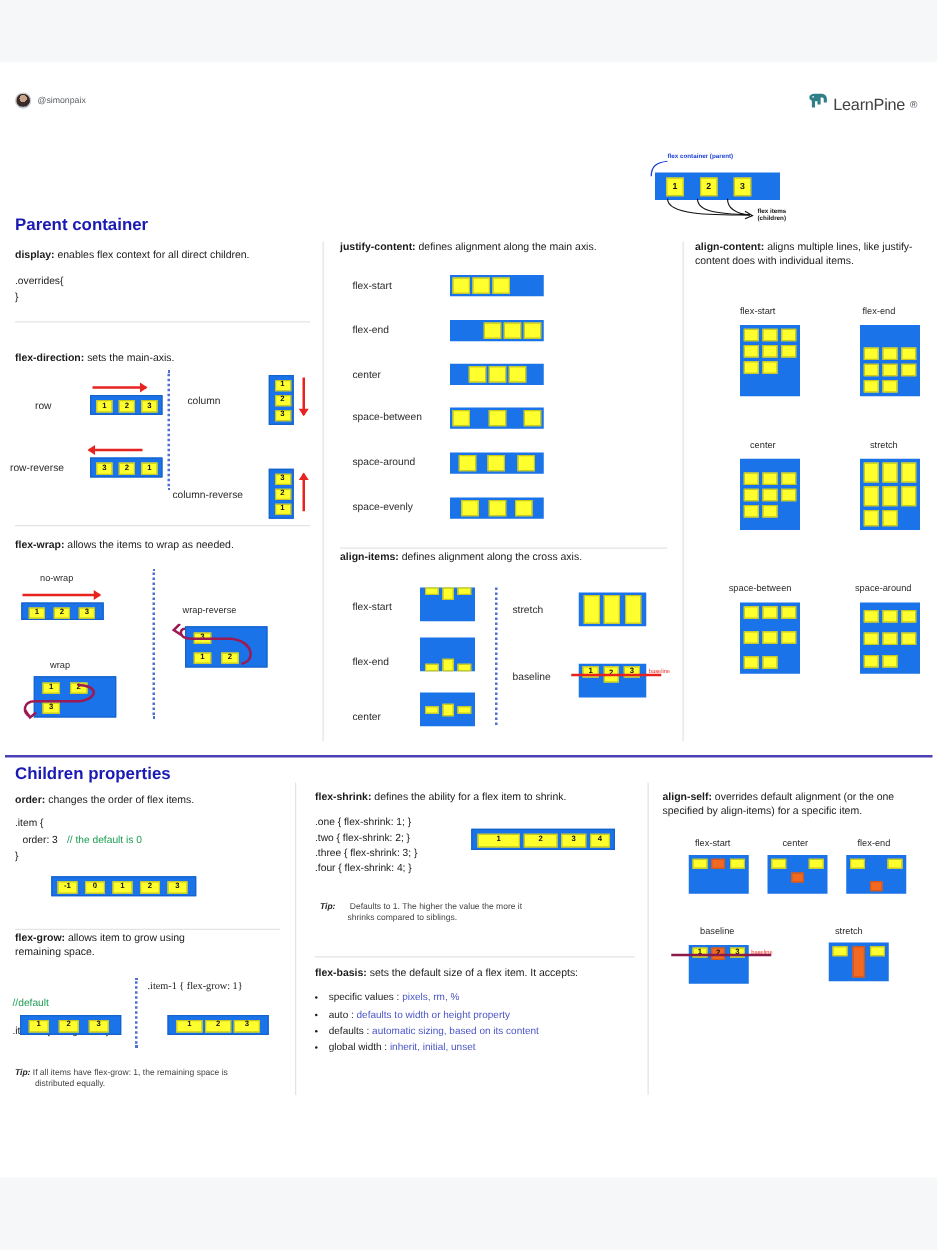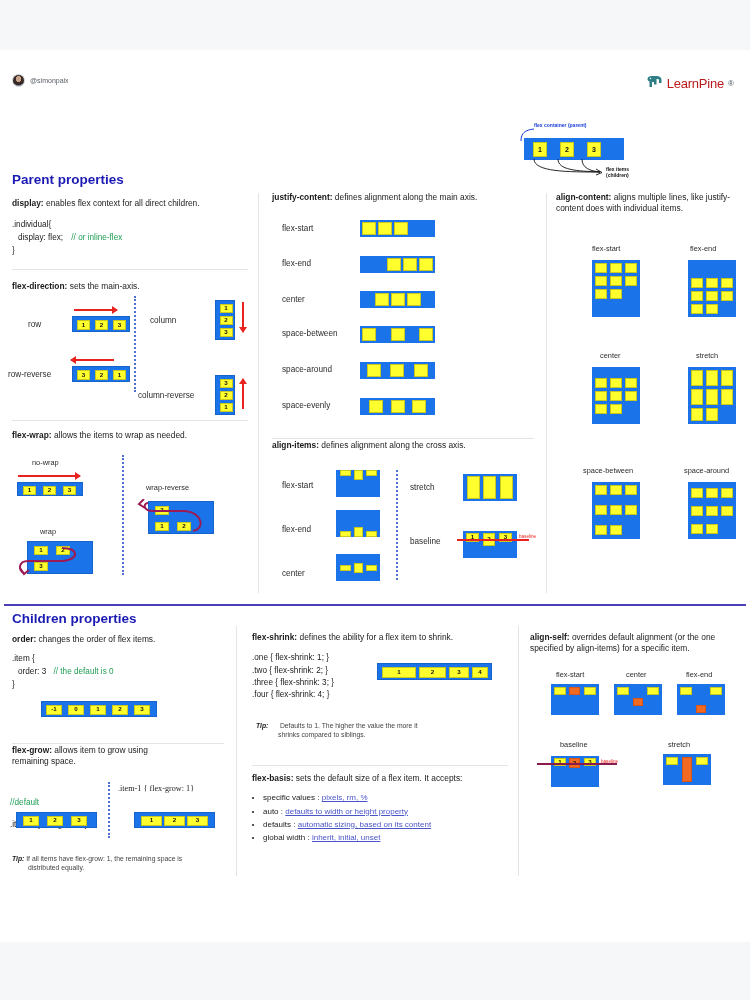--- a/index.html
+++ b/index.html
@@ -20,21 +20,21 @@
   .header { position:absolute; left:12px; top:68px; width:726px; height:60px; }
   .title { font-size:19px; font-weight:bold; letter-spacing:-0.3px; color:#111; margin:0; }
   .handle-row { display:flex; align-items:center; gap:5px; margin-top:6px; }
   .avatar { width:13px; height:13px; border-radius:50%;
             background:radial-gradient(circle at 50% 35%, #c9a48c 0 32%, #3a2b28 33% 70%, #6d7f94 71% 100%);
             border:1px solid #c9ccd1; }
   .handle { font-size:7px; color:#5b6067; }
 
   
   .logo { position:absolute; right:4px; top:6px; display:flex; align-items:center; gap:4px; }
-  .logo-text { font-size:13px; color:#b91c1c; letter-spacing:-0.2px; }
+  .logo-text { font-size:13px; color:#404040; letter-spacing:-0.2px; }
   .logo-r { font-size:8px; color:#46535f; vertical-align:super; }
 
   
   .sec-head { color:#1b1bb3; font-weight:bold; font-size:13.5px; }
   .prop { font-size:8.4px; line-height:1.35; color:#1b1b1b; }
   .prop b { font-weight:bold; }
   .code { font-size:8.2px; line-height:1.55; color:#1b1b1b; }
   .cmt { color:#1f9d55; }
   .lbl { font-size:8.2px; color:#2b2b2b; }
   .lbl-sm { font-size:7.4px; color:#2b2b2b; }
@@ -62,21 +62,21 @@
     border-top:6px solid #e8231f; border-left:4px solid transparent; border-right:4px solid transparent; }
   .arwv.up::after { bottom:auto; top:-1px; border-top:0; border-bottom:6px solid #e8231f; }
 
   .baseline-line { position:absolute; height:1.5px; background:#e8231f; }
   .baseline-cap { position:absolute; font-size:4.6px; color:#e8231f; }
 
   .divider-main { position:absolute; left:4px; top:604px; width:742px; height:2px; background:#4a3fb5; }
 
   .bullets { margin:0; padding-left:11px; }
   .bullets li { font-size:8px; line-height:1.65; color:#1b1b1b; }
-  .blue { color:#4a55c8;text-decoration:underline; }
+  .blue { color:#4a55c8; }
 
   .gcol { position:absolute; }
   .colsep { position:absolute; width:1px; background:#e3e4e6; }
 </style>
 </head>
 <body>
 
 <div class="band-top"></div>
 <div class="sheet"></div>
 <div class="band-bottom"></div>
@@ -114,36 +114,32 @@
     <path d="M30 1 C30 12, 48 13, 72 14" stroke="#111" stroke-width="0.9" fill="none"></path>
     <path d="M54 1 C54 10, 62 13, 72 14" stroke="#111" stroke-width="0.9" fill="none"></path>
     <path d="M68 11 L74 14.5 L68 17" stroke="#111" stroke-width="0.9" fill="none"></path>
   </svg>
   <div style="position:absolute; left:98px; top:44px; font-size:5px; font-weight:bold; color:#111; line-height:1.25;">
     <div>flex items</div>
     <div>(children)</div>
   </div>
 </div>
 
-<div class="sec-head" style="position:absolute; left:12px; top:172px;">Parent properties</div>
+<div class="sec-head" style="position:absolute; left:12px; top:172px;">Parent container</div>
 
 <div class="colsep" style="left:258px; top:193px; height:400px;"></div>
 <div class="colsep" style="left:546px; top:193px; height:400px;"></div>
 
 <div class="gcol" style="left:12px; top:198px; width:236px;">
   <div class="prop">
     <b>display:</b>
     <span>enables flex context for all direct children.</span>
   </div>
   <div class="code" style="margin-top:10px;">
-    <div>.individual{</div>
-    <div style="padding-left:6px;">
-      <span>display: flex;</span>
-      <span class="cmt" style="margin-left:6px;">// or inline-flex</span>
-    </div>
+    <div>.overrides{</div>
     <div>}</div>
   </div>
   <hr class="hr" style="margin-top:12px;">
 </div>
 
 <div class="gcol" style="left:12px; top:281px; width:236px;">
   <div class="prop">
     <b>flex-direction:</b>
     <span>sets the main-axis.</span>
   </div>

